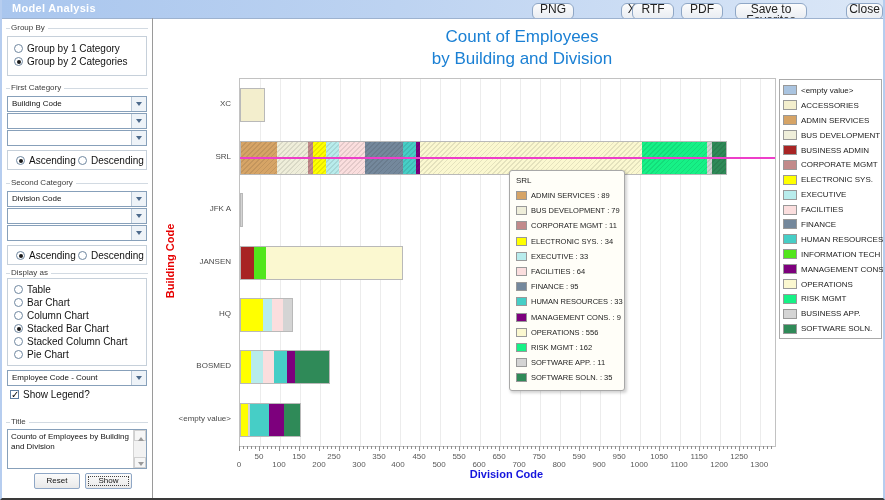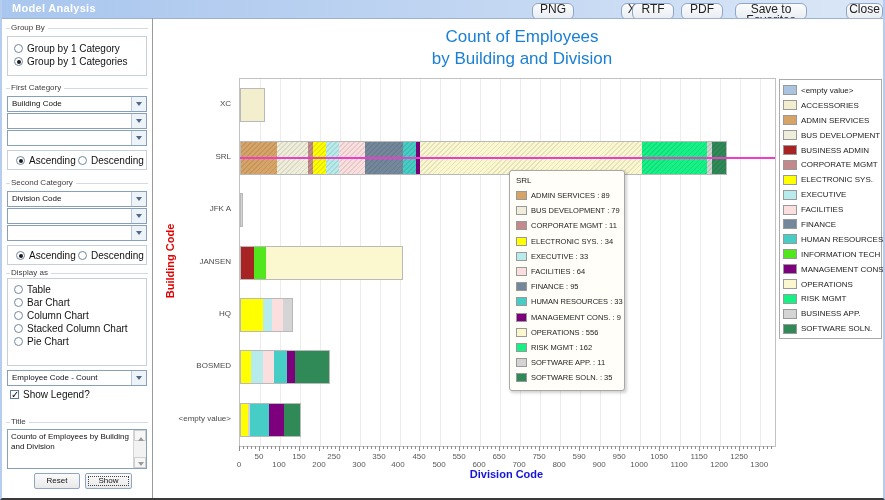--- a/index.html
+++ b/index.html
@@ -80,21 +80,21 @@
 
   <div class="sec-line" style="top:28px;"></div>
   <div class="sec-label" style="top:23px;">Group By</div>
   <div class="panel" style="top:36px;height:40px;padding-top:5px;" id="groupby-panel">
       <div class="optrow">
         <span class="radio"></span>
         <span>Group by 1 Category</span>
       </div>
       <div class="optrow">
         <span class="radio on"></span>
-        <span>Group by 1 Categories</span>
+        <span>Group by 2 Categories</span>
       </div>
     </div>
 
   <div class="sec-line" style="top:88px;"></div>
   <div class="sec-label" style="top:83px;">First Category</div>
   <div class="combo" style="top:96px;">
     <span>Building Code</span>
     <span class="arr"></span>
   </div>
   <div class="combo" style="top:113px;">
@@ -144,20 +144,24 @@
         <span class="radio"></span>
         <span>Table</span>
       </div>
       <div class="optrow">
         <span class="radio"></span>
         <span>Bar Chart</span>
       </div>
       <div class="optrow">
         <span class="radio"></span>
         <span>Column Chart</span>
+      </div>
+      <div class="optrow">
+        <span class="radio on"></span>
+        <span>Stacked Bar Chart</span>
       </div>
       <div class="optrow">
         <span class="radio"></span>
         <span>Stacked Column Chart</span>
       </div>
       <div class="optrow">
         <span class="radio"></span>
         <span>Pie Chart</span>
       </div>
     </div>

